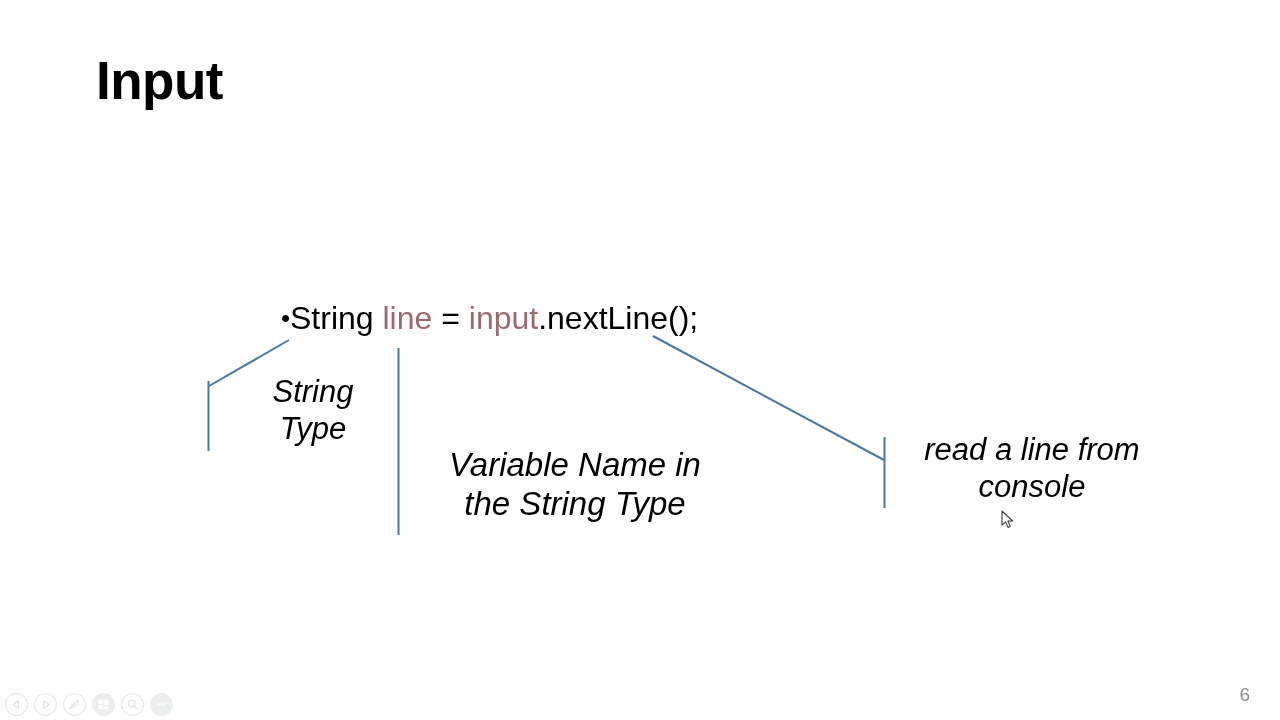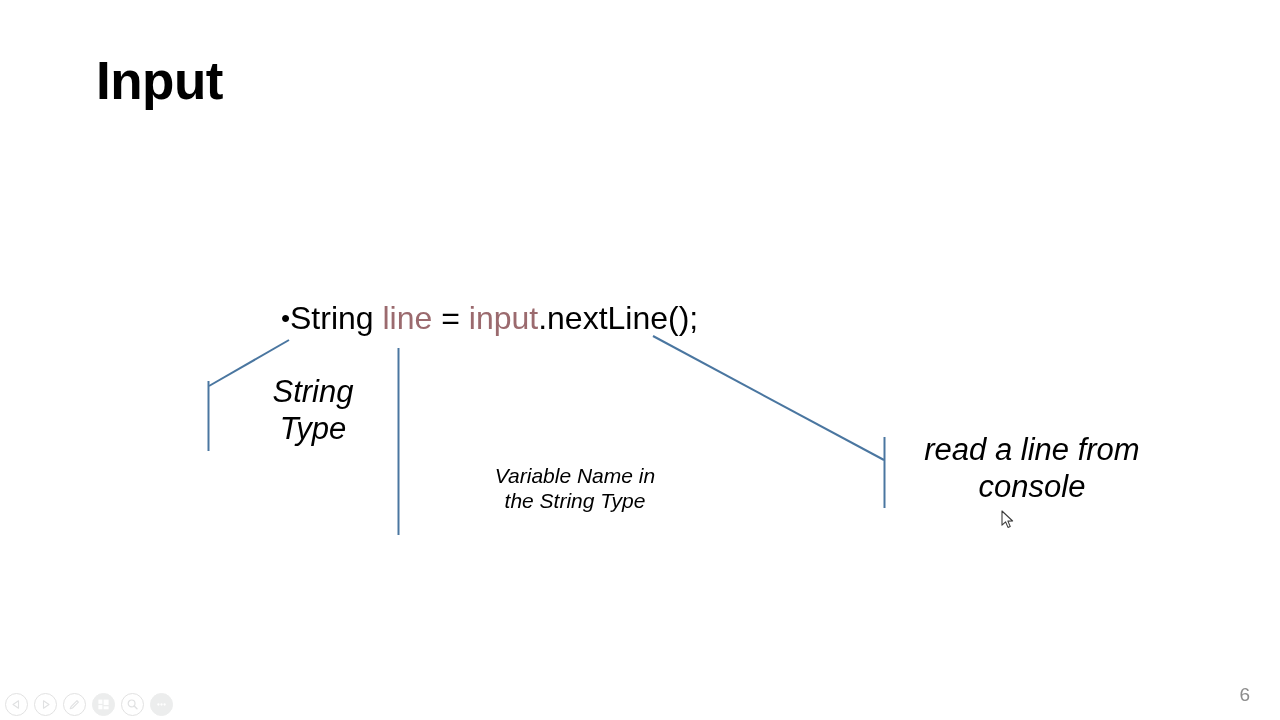--- a/index.html
+++ b/index.html
@@ -78,23 +78,23 @@
     white-space: pre-line;
   }
   #annotation-type {
     left: 232px;
     top: 374px;
     width: 162px;
     font-size: 31px;
   }
   #annotation-variable {
     left: 430px;
-    top: 464px;
+    top: 446px;
     width: 290px;
-    font-size: 21px;
+    font-size: 33px;
   }
   #annotation-read {
     left: 896px;
     top: 432px;
     width: 272px;
     font-size: 31px;
   }
 
   
   #page-number {

